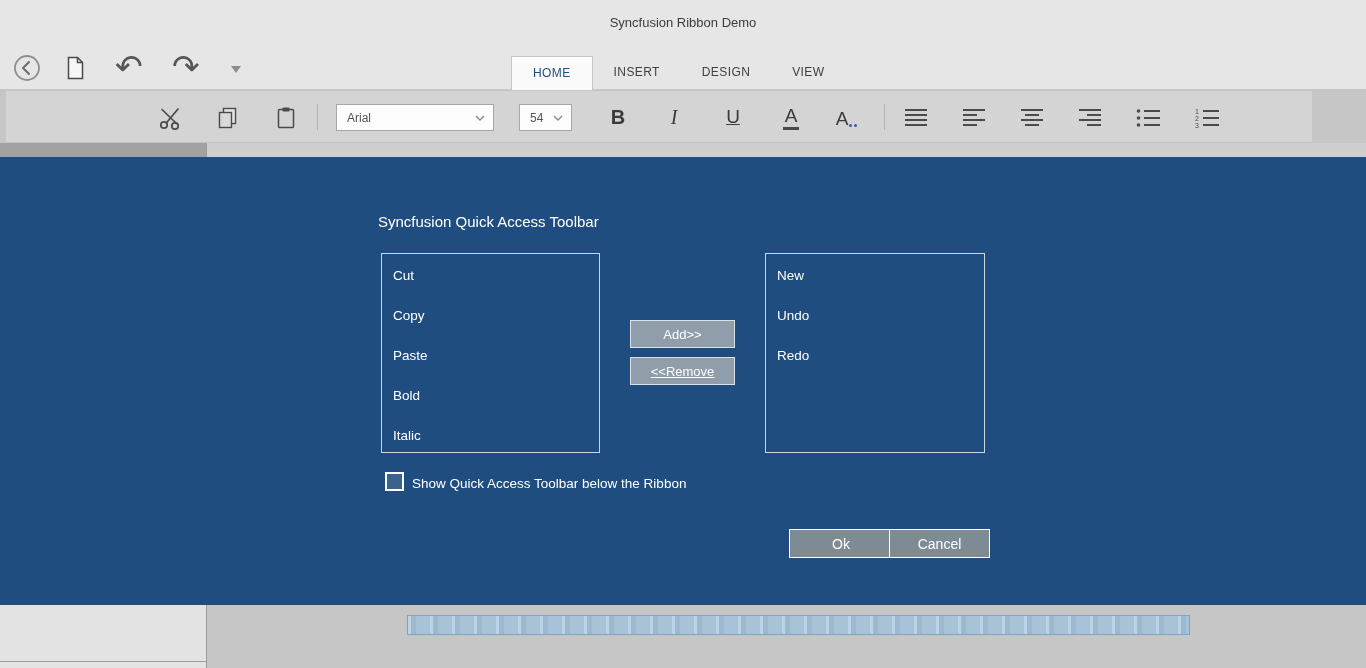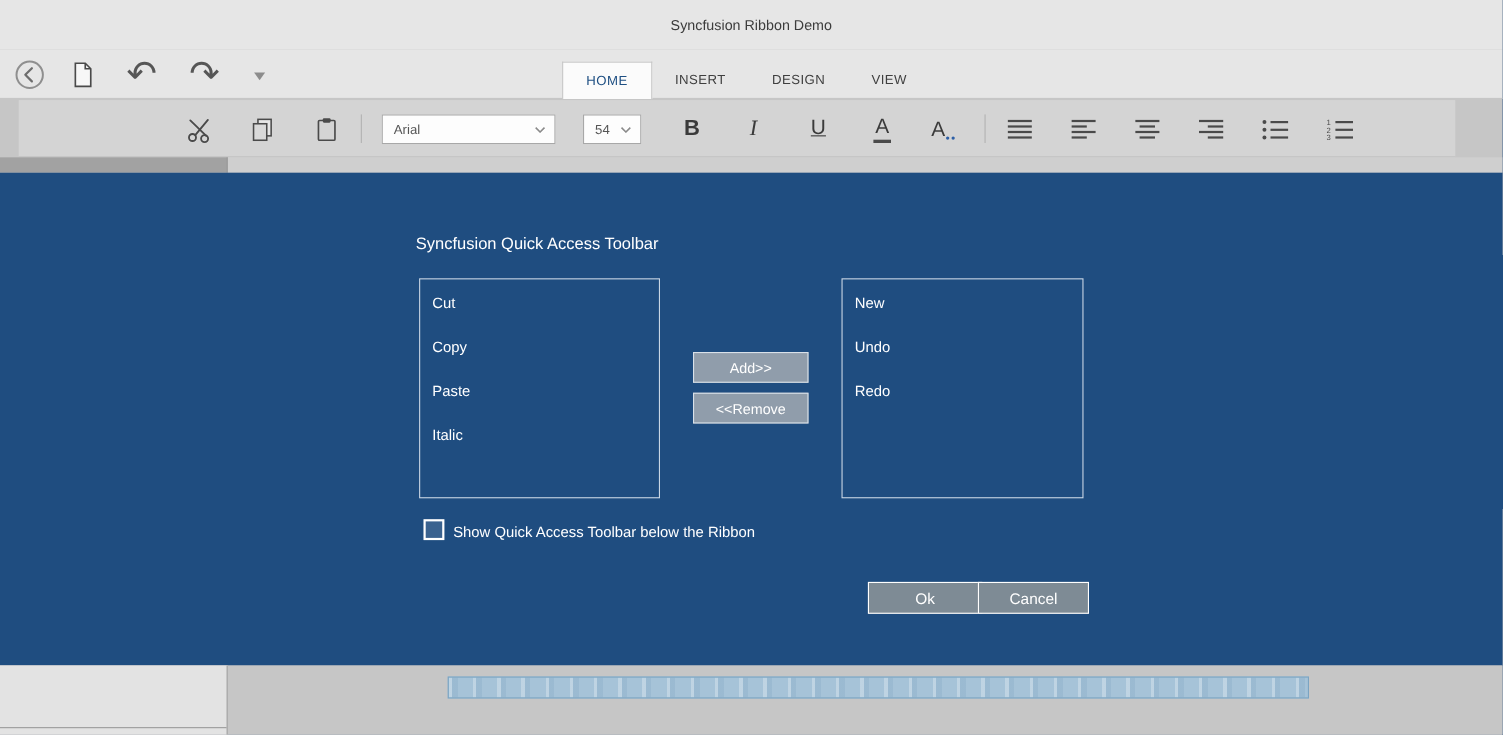--- a/index.html
+++ b/index.html
@@ -14,21 +14,21 @@
   .qat-row { position:absolute; left:0; top:45px; width:1366px; height:45px; background:#e6e6e6; border-bottom:1px solid #c6c6c6; }
   .qat-btn { position:absolute; cursor:pointer; }
   .arrow-glyph { font-family:"DejaVu Sans", sans-serif; font-size:33px; color:#565656; line-height:38px; }
   .qat-caret { width:0; height:0; border-left:5.5px solid transparent; border-right:5.5px solid transparent; border-top:7px solid #8c8c8c; }
 
   .tabs { position:absolute; left:511px; bottom:0; height:33px; display:flex; }
   .tab { padding:0 21px; line-height:33px; font-size:12px; letter-spacing:.4px; color:#3f3f3f; cursor:pointer; }
   .tab.active { background:#fbfbfb; border:1px solid #c6c6c6; border-bottom:none; color:#1d4e82; height:34px; position:relative; z-index:2; }
 
   
-  .ribbon-row { position:absolute; left:17px; top:91px; width:1306px; height:52px; background:#d4d4d4; border-bottom:1px solid #c2c2c2; }
+  .ribbon-row { position:absolute; left:6px; top:91px; width:1306px; height:52px; background:#d4d4d4; border-bottom:1px solid #c2c2c2; }
   .rb-icon { position:absolute; cursor:pointer; }
   .vsep { position:absolute; top:13px; height:26px; width:1px; background:#b2b2b2; }
   .combo { position:absolute; top:13px; height:27px; background:#fdfdfd; border:1px solid #a8a8a8; display:flex; align-items:center; justify-content:space-between; padding:0 8px 0 10px; cursor:pointer; }
   .combo .combo-text { font-size:12px; color:#555; }
   .letter { position:absolute; top:11px; height:30px; line-height:30px; text-align:center; color:#3b3b3b; cursor:pointer; }
   .letter-b { font-size:20px; font-weight:bold; }
   .letter-i { font-size:20px; font-style:italic; font-family:"Liberation Serif", serif; }
   .letter-u { font-size:19px; text-decoration:underline; }
   .fontcolor-inner { display:inline-block; font-size:19px; line-height:22px; border-bottom:3px solid #4a4a4a; padding:0 2px; }
   .hl-wrap { display:flex; align-items:flex-end; justify-content:center; }
@@ -41,21 +41,21 @@
 
   
   .dialog-overlay { position:absolute; left:0; top:157px; width:1366px; height:448px; background:#1f4d80; color:#fff; }
   .dlg-title { position:absolute; left:378px; top:56px; font-size:15px; color:#fff; }
   .listbox { position:absolute; top:96px; height:200px; border:1px solid #c9d6e4; padding-top:2px; cursor:default; }
   .listbox.left { left:381px; width:219px; }
   .listbox.right { left:765px; width:220px; }
   .list-item { height:40px; line-height:40px; padding-left:11px; font-size:13.5px; color:#fff; cursor:pointer; }
   .move-btn { position:absolute; left:630px; width:105px; height:28px; background:#909dab; border:1px solid #d9e1e9; color:#fff; font-size:13px; font-family:"Liberation Sans", sans-serif; cursor:pointer; }
   .move-btn.add { top:163px; }
-  .move-btn.remove { top:200px; }
+  .move-btn.remove { top:200px;text-decoration:underline; }
   .cb-row { position:absolute; left:385px; top:315px; display:flex; align-items:flex-end; }
   .checkbox { width:19px; height:19px; border:2px solid #fff; background:rgba(255,255,255,0.12); cursor:pointer; flex:0 0 auto; }
   .cb-label { margin-left:8px; font-size:13.5px; color:#fff; cursor:pointer; }
   .dlg-btn { position:absolute; top:372px; height:29px; background:#7e8b95; border:1px solid #fff; color:#fff; font-size:14px; font-family:"Liberation Sans", sans-serif; cursor:pointer; }
   .dlg-btn.ok { left:789px; width:104px; }
   .dlg-btn.cancel { left:889px; width:101px; }
 
   
   .bottom-region { position:absolute; left:0; top:605px; width:1366px; height:63px; background:#c6c6c6; }
   .bottom-left-panel { position:absolute; left:0; top:0; width:207px; height:63px; background:#e3e3e3; border-right:1px solid #9b9b9b; }
@@ -227,20 +227,21 @@
 </div>
 
 <div class="dialog-overlay">
 
   <div class="dlg-title">Syncfusion Quick Access Toolbar</div>
 
   <div class="listbox left">
     <div class="list-item">Cut</div>
     <div class="list-item">Copy</div>
     <div class="list-item">Paste</div>
+    <div class="list-item">Bold</div>
     <div class="list-item">Italic</div>
   </div>
 
   <button class="move-btn add">Add&gt;&gt;</button>
   <button class="move-btn remove">&lt;&lt;Remove</button>
 
   <div class="listbox right">
     <div class="list-item">New</div>
     <div class="list-item">Undo</div>
     <div class="list-item">Redo</div>

